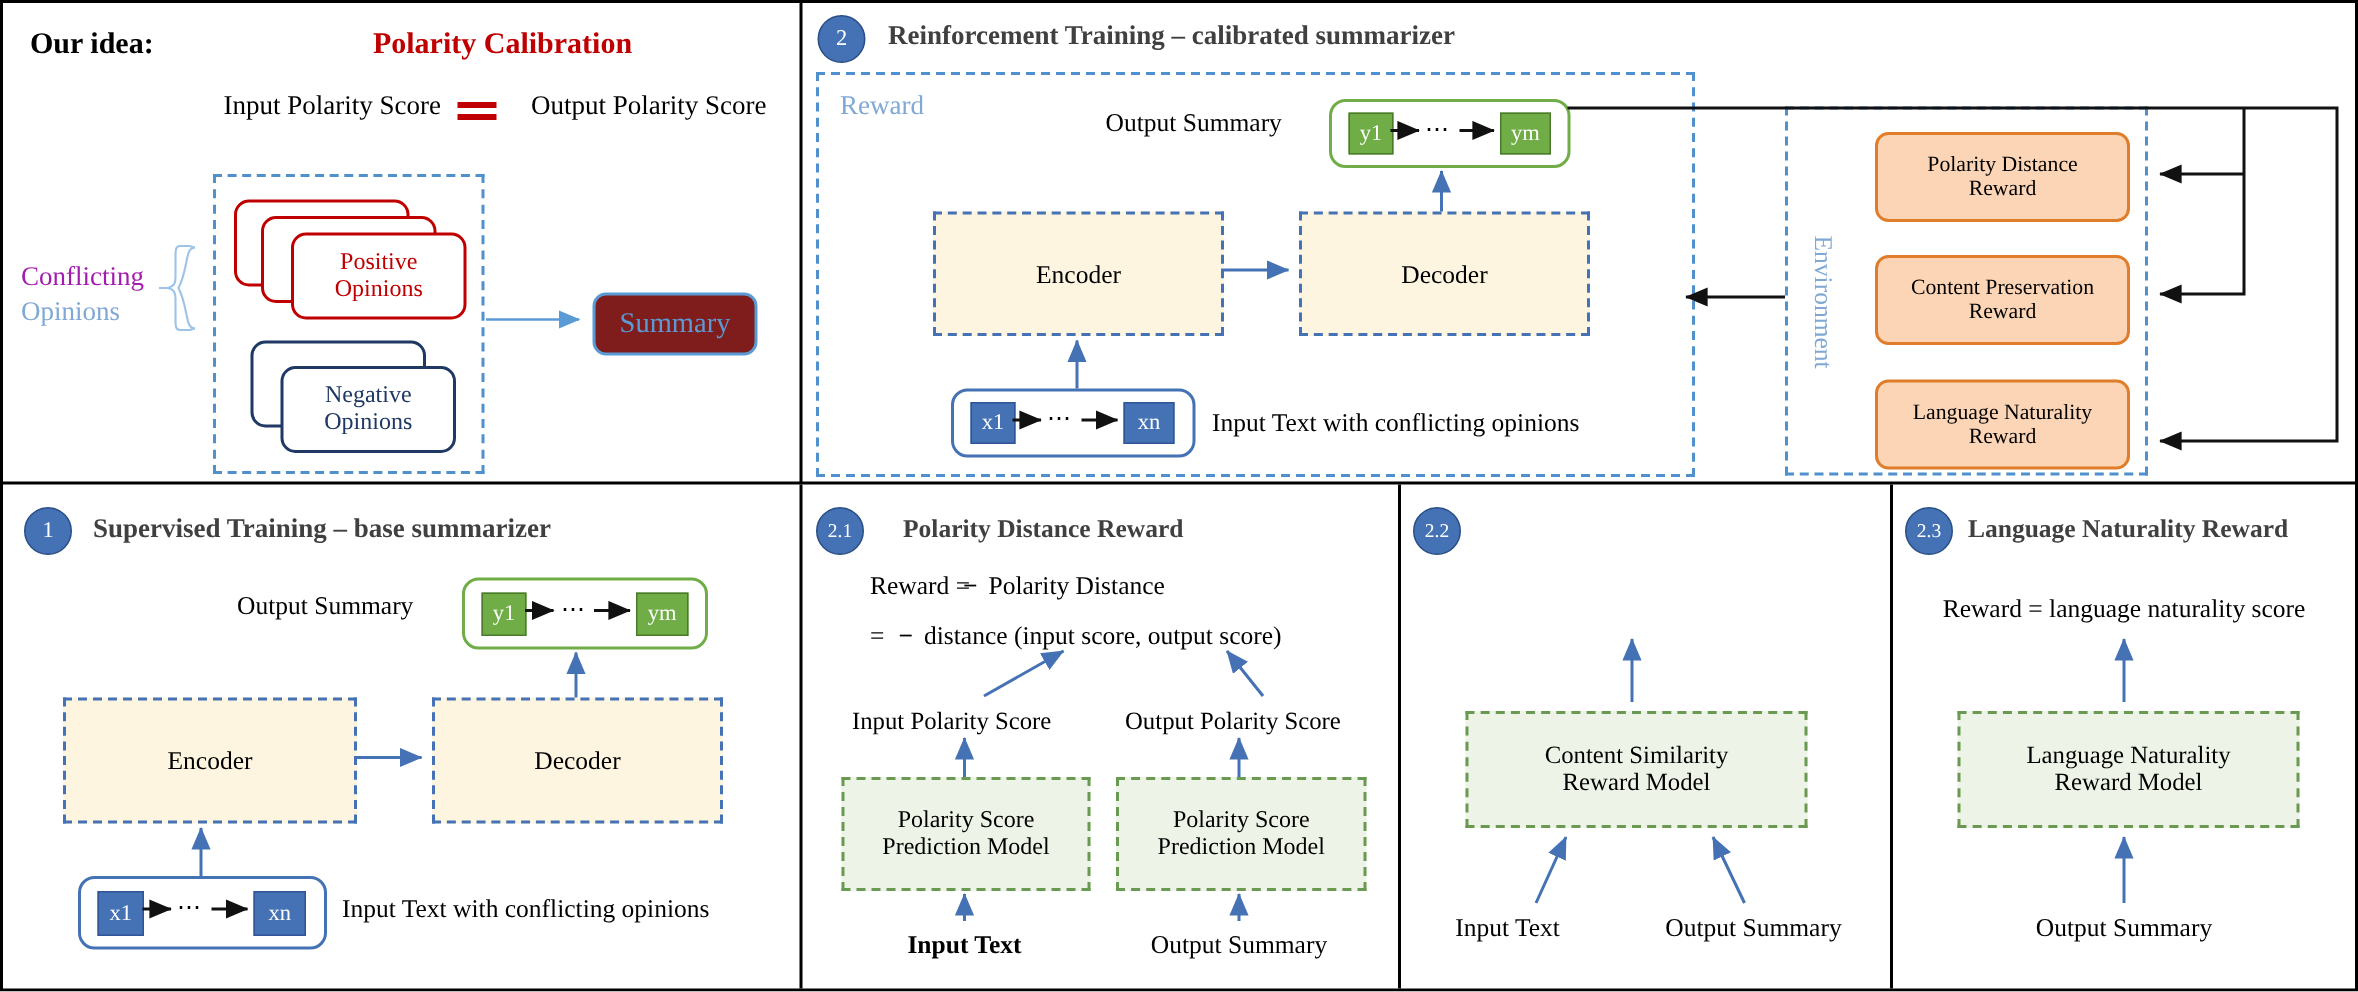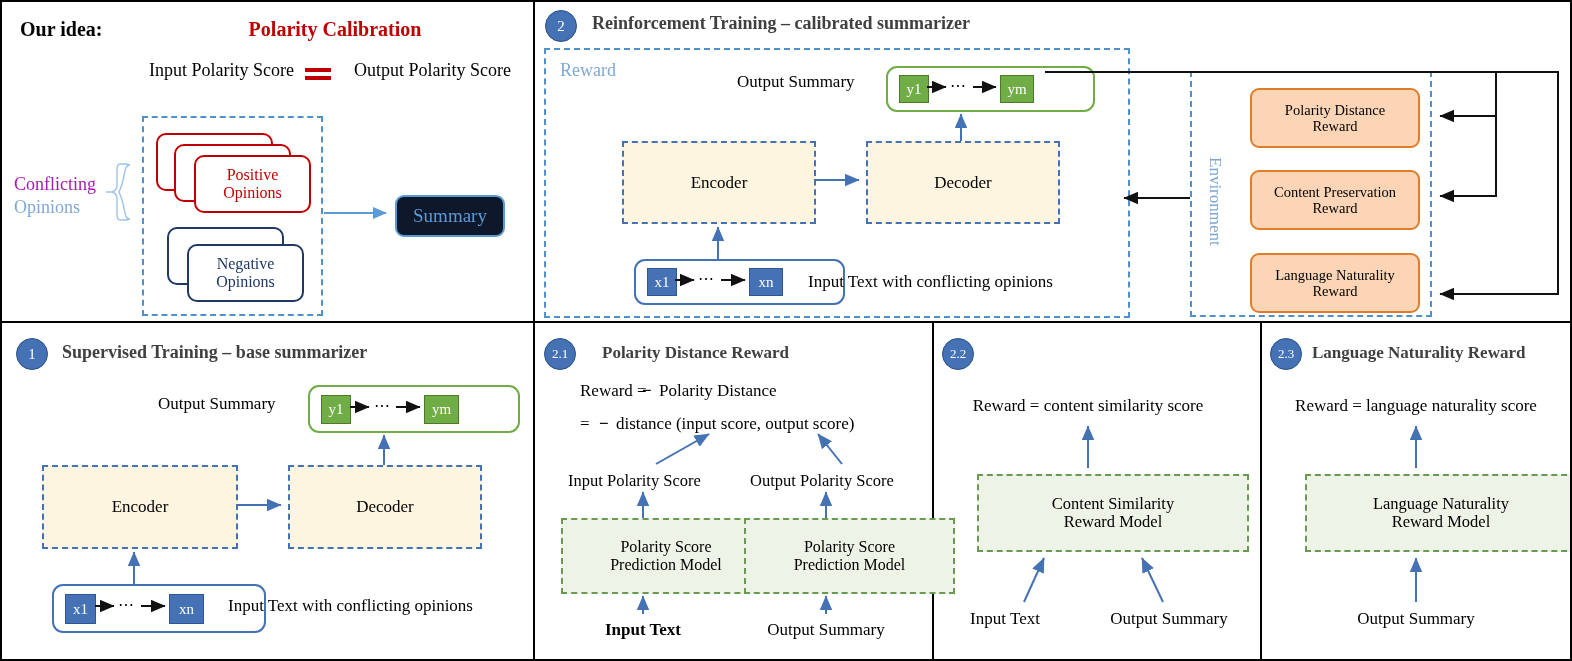--- a/index.html
+++ b/index.html
@@ -19,37 +19,37 @@
   .badge.small{font-size:13px;}
   .ptitle{position:absolute;font-family:"Liberation Serif",serif;font-weight:bold;
           color:#404040;white-space:nowrap;}
 
   .txt{position:absolute;font-family:"Liberation Serif",serif;color:#000;white-space:nowrap;}
   .txt.c{transform:translateX(-50%);}
 
   
   .dashbox{position:absolute;border:2px dashed #4f90cd;background:transparent;}
   .dash-tan{position:absolute;border:2px dashed #4472b4;background:#fdf5e0;}
-  .dash-green{position:absolute;border:2px dashed #6a9a52;background:#edf3e6;padding-left:44px;}
+  .dash-green{position:absolute;border:2px dashed #6a9a52;background:#edf3e6;}
 
   
   .card{position:absolute;border-radius:10px;background:#fff;}
   .card.red{border:2px solid #c00000;}
   .card.navy{border:2px solid #1f3864;}
   .card-label{position:absolute;left:0;right:0;top:50%;transform:translateY(-50%);
               text-align:center;line-height:1.12;}
   .red-t{color:#c00000;}
   .navy-t{color:#1f3864;}
 
   .summary-box{position:absolute;border:2px solid #5b9bd5;border-radius:9px;
-               background:#0f172a;color:#5b9bd5;display:flex;align-items:center;
+               background:#7f1d1d;color:#5b9bd5;display:flex;align-items:center;
                justify-content:center;font-size:19px;}
 
   
-  .seqwrap{position:absolute;border-radius:11px;background:#fff;padding-left:48px;}
+  .seqwrap{position:absolute;border-radius:11px;background:#fff;}
   .seqwrap.blue{border:2.5px solid #4472b4;}
   .seqwrap.green{border:2.5px solid #70ad47;}
   .tok{position:absolute;display:flex;align-items:center;justify-content:center;
        font-size:15px;color:#fff;}
   .tok.blue{background:#4472b4;border:1.5px solid #2f5597;}
   .tok.green{background:#70ad47;border:1.5px solid #4c7a2c;}
   .dots{position:absolute;font-size:16px;color:#000;letter-spacing:1px;}
 
   
   .pill{position:absolute;border-radius:9px;background:#fbd5b5;border:2px solid #e07d2a;
@@ -216,21 +216,20 @@
       <span>Polarity Score</span><br>
       <span>Prediction Model</span>
     </div>
   </div>
 
   <div class="txt c" style="left:641px;top:618px;font-size:17px;font-weight:bold;">Input Text</div>
   <div class="txt c" style="left:824px;top:618px;font-size:17px;">Output Summary</div>
 
   <div class="badge small" style="left:940px;top:336px;">2.2</div>
 
-  <div class="txt c" style="left:1086px;top:394px;font-size:17px;">Reward = content similarity score</div>
 
   <div class="dash-green" style="left:975px;top:472px;width:224px;height:74px;">
     <div class="card-label" style="font-size:16.5px;">
       <span>Content Similarity</span><br>
       <span>Reward Model</span>
     </div>
   </div>
 
   <div class="txt c" style="left:1003px;top:607px;font-size:17px;">Input Text</div>
   <div class="txt c" style="left:1167px;top:607px;font-size:17px;">Output Summary</div>

